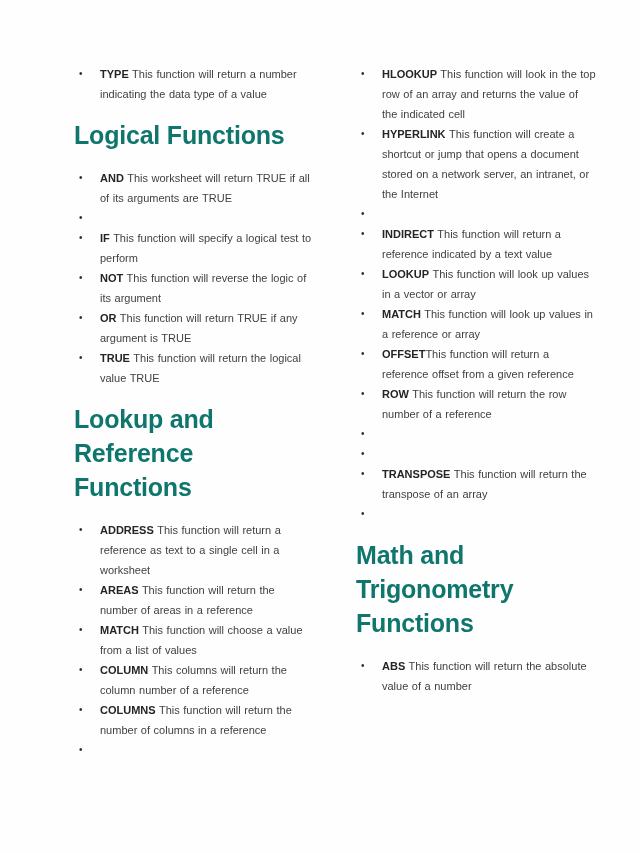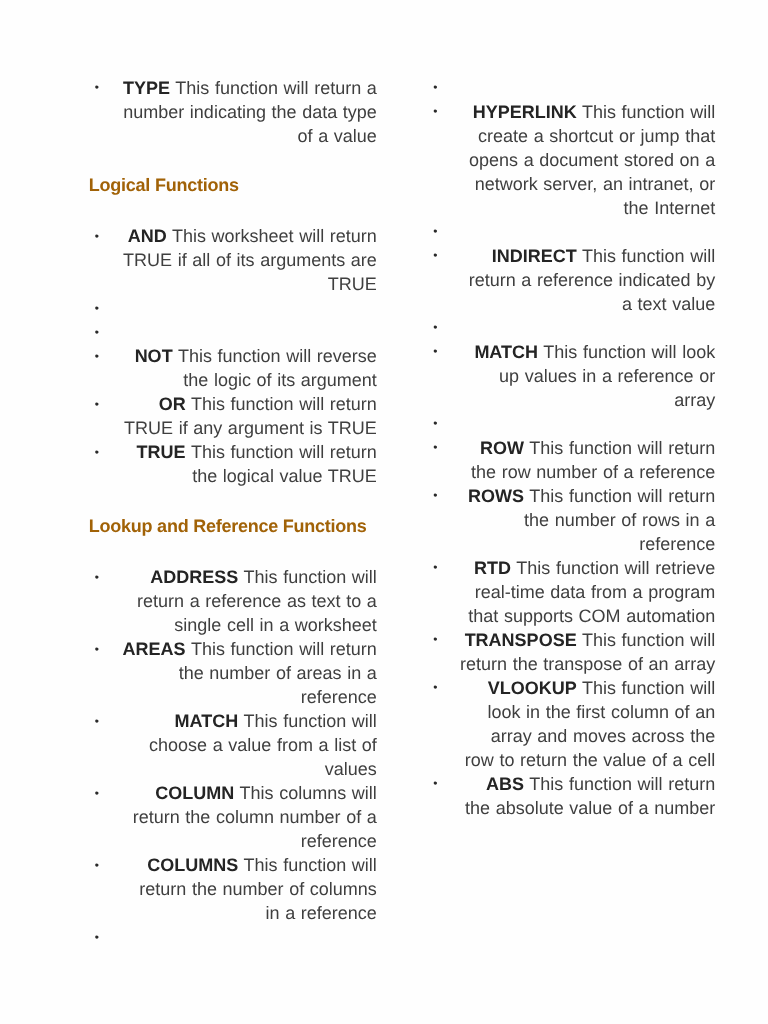--- a/index.html
+++ b/index.html
@@ -15,45 +15,45 @@
   .columns {
     display: flex;
     padding: 64px 44px 0 74px;
     gap: 42px;
   }
   .col {
     width: 240px;
     flex: none;
   }
   .section-heading {
-    font-size: 15px;
+    font-size: 25px;
     font-weight: 700;
     line-height: 34px;
     letter-spacing: -0.2px;
-    color: #a16207;
+    color: #0f766e;
     margin: 14px 0 16px 0;
   }
   .bullet-item {
     display: flex;
     align-items: flex-start;
   }
   .bullet {
     flex: none;
     width: 26px;
     padding-left: 5px;
     font-size: 10px;
     line-height: 20px;
     color: #2a2a2a;
   }
   .item-text {
     flex: 1;
-    font-size: 15px;
+    font-size: 11px;
     line-height: 20px;
     color: #3f3f3f;
-    text-align: right;
+    text-align: left;
     word-spacing: 0.5px;
   }
   .term {
     font-weight: 700;
     color: #242424;
   }
 </style>
 </head>
 <body>
 
@@ -67,20 +67,21 @@
         <h2 class="section-heading">Logical Functions</h2>
         <div class="bullet-item">
           <span class="bullet">•</span>
           <span class="item-text"><span class="term">AND</span> <span>This worksheet will return TRUE if all of its arguments are TRUE</span></span>
         </div>
         <div class="bullet-item">
           <span class="bullet">•</span>
         </div>
         <div class="bullet-item">
           <span class="bullet">•</span>
+          <span class="item-text"><span class="term">IF</span> <span>This function will specify a logical test to perform</span></span>
         </div>
         <div class="bullet-item">
           <span class="bullet">•</span>
           <span class="item-text"><span class="term">NOT</span> <span>This function will reverse the logic of its argument</span></span>
         </div>
         <div class="bullet-item">
           <span class="bullet">•</span>
           <span class="item-text"><span class="term">OR</span> <span>This function will return TRUE if any argument is TRUE</span></span>
         </div>
         <div class="bullet-item">
@@ -108,61 +109,62 @@
           <span class="bullet">•</span>
           <span class="item-text"><span class="term">COLUMNS</span> <span>This function will return the number of columns in a reference</span></span>
         </div>
         <div class="bullet-item">
           <span class="bullet">•</span>
         </div>
       </div>
     <div class="col">
         <div class="bullet-item">
           <span class="bullet">•</span>
+          <span class="item-text"><span class="term">HLOOKUP</span> <span>This function will look in the top row of an array and returns the value of the indicated cell</span></span>
         </div>
         <div class="bullet-item">
           <span class="bullet">•</span>
           <span class="item-text"><span class="term">HYPERLINK</span> <span>This function will create a shortcut or jump that opens a document stored on a network server, an intranet, or the Internet</span></span>
         </div>
         <div class="bullet-item">
           <span class="bullet">•</span>
         </div>
         <div class="bullet-item">
           <span class="bullet">•</span>
           <span class="item-text"><span class="term">INDIRECT</span> <span>This function will return a reference indicated by a text value</span></span>
         </div>
         <div class="bullet-item">
           <span class="bullet">•</span>
+          <span class="item-text"><span class="term">LOOKUP</span> <span>This function will look up values in a vector or array</span></span>
         </div>
         <div class="bullet-item">
           <span class="bullet">•</span>
           <span class="item-text"><span class="term">MATCH</span> <span>This function will look up values in a reference or array</span></span>
         </div>
         <div class="bullet-item">
           <span class="bullet">•</span>
+          <span class="item-text"><span class="term">OFFSET</span><span>This function will return a reference offset from a given reference</span></span>
         </div>
         <div class="bullet-item">
           <span class="bullet">•</span>
           <span class="item-text"><span class="term">ROW</span> <span>This function will return the row number of a reference</span></span>
         </div>
         <div class="bullet-item">
           <span class="bullet">•</span>
-          <span class="item-text"><span class="term">ROWS</span> <span>This function will return the number of rows in a reference</span></span>
         </div>
         <div class="bullet-item">
           <span class="bullet">•</span>
-          <span class="item-text"><span class="term">RTD</span> <span>This function will retrieve real-time data from a program that supports COM automation</span></span>
         </div>
         <div class="bullet-item">
           <span class="bullet">•</span>
           <span class="item-text"><span class="term">TRANSPOSE</span> <span>This function will return the transpose of an array</span></span>
         </div>
         <div class="bullet-item">
           <span class="bullet">•</span>
-          <span class="item-text"><span class="term">VLOOKUP</span> <span>This function will look in the first column of an array and moves across the row to return the value of a cell</span></span>
         </div>
+        <h2 class="section-heading">Math and Trigonometry Functions</h2>
         <div class="bullet-item">
           <span class="bullet">•</span>
           <span class="item-text"><span class="term">ABS</span> <span>This function will return the absolute value of a number</span></span>
         </div>
       </div>
   </div>
 </div>
 
 </body></html>

